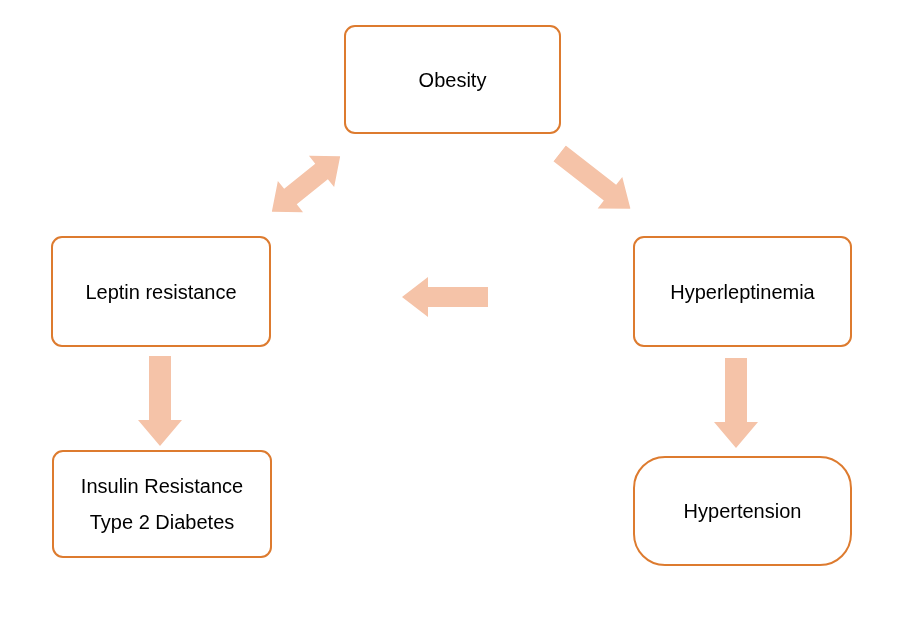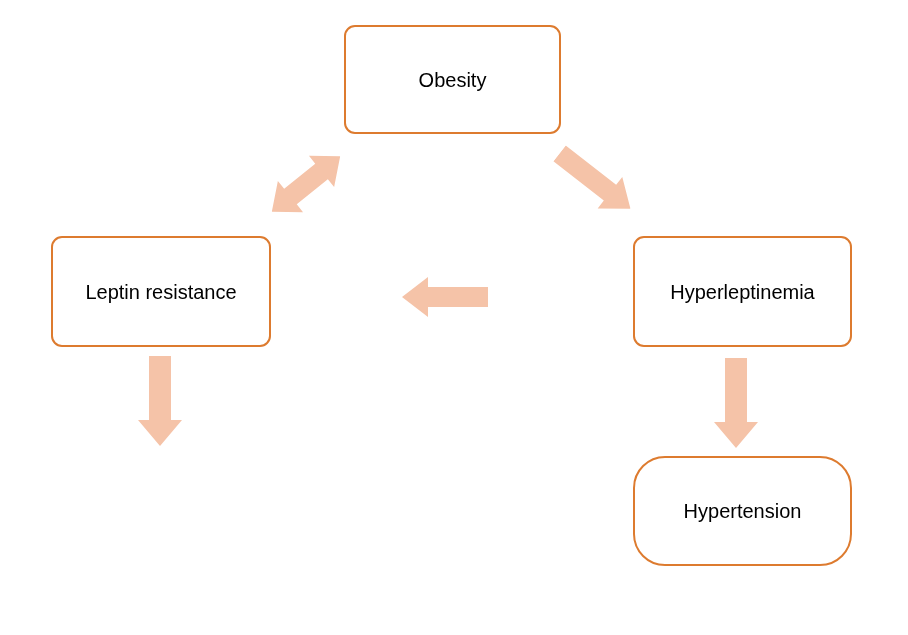--- a/index.html
+++ b/index.html
@@ -58,20 +58,24 @@
   </div>
 
   <div class="node node-leptin">
     <span>Leptin resistance</span>
   </div>
 
   <div class="node node-hyper">
     <span>Hyperleptinemia</span>
   </div>
 
+  <div class="node node-insulin">
+    <span>Insulin Resistance</span>
+    <span>Type 2 Diabetes</span>
+  </div>
 
   <div class="node node-hypertension">
     <span>Hypertension</span>
   </div>
 
   <svg class="arrow arrow-obesity-leptin" width="88" height="44" viewBox="0 0 88 44">
     <polygon points="0,22 24,2 24,12 64,12 64,2 88,22 64,42 64,32 24,32 24,42"></polygon>
   </svg>
 
   <svg class="arrow arrow-obesity-hyper" width="90" height="44" viewBox="0 0 90 44">

